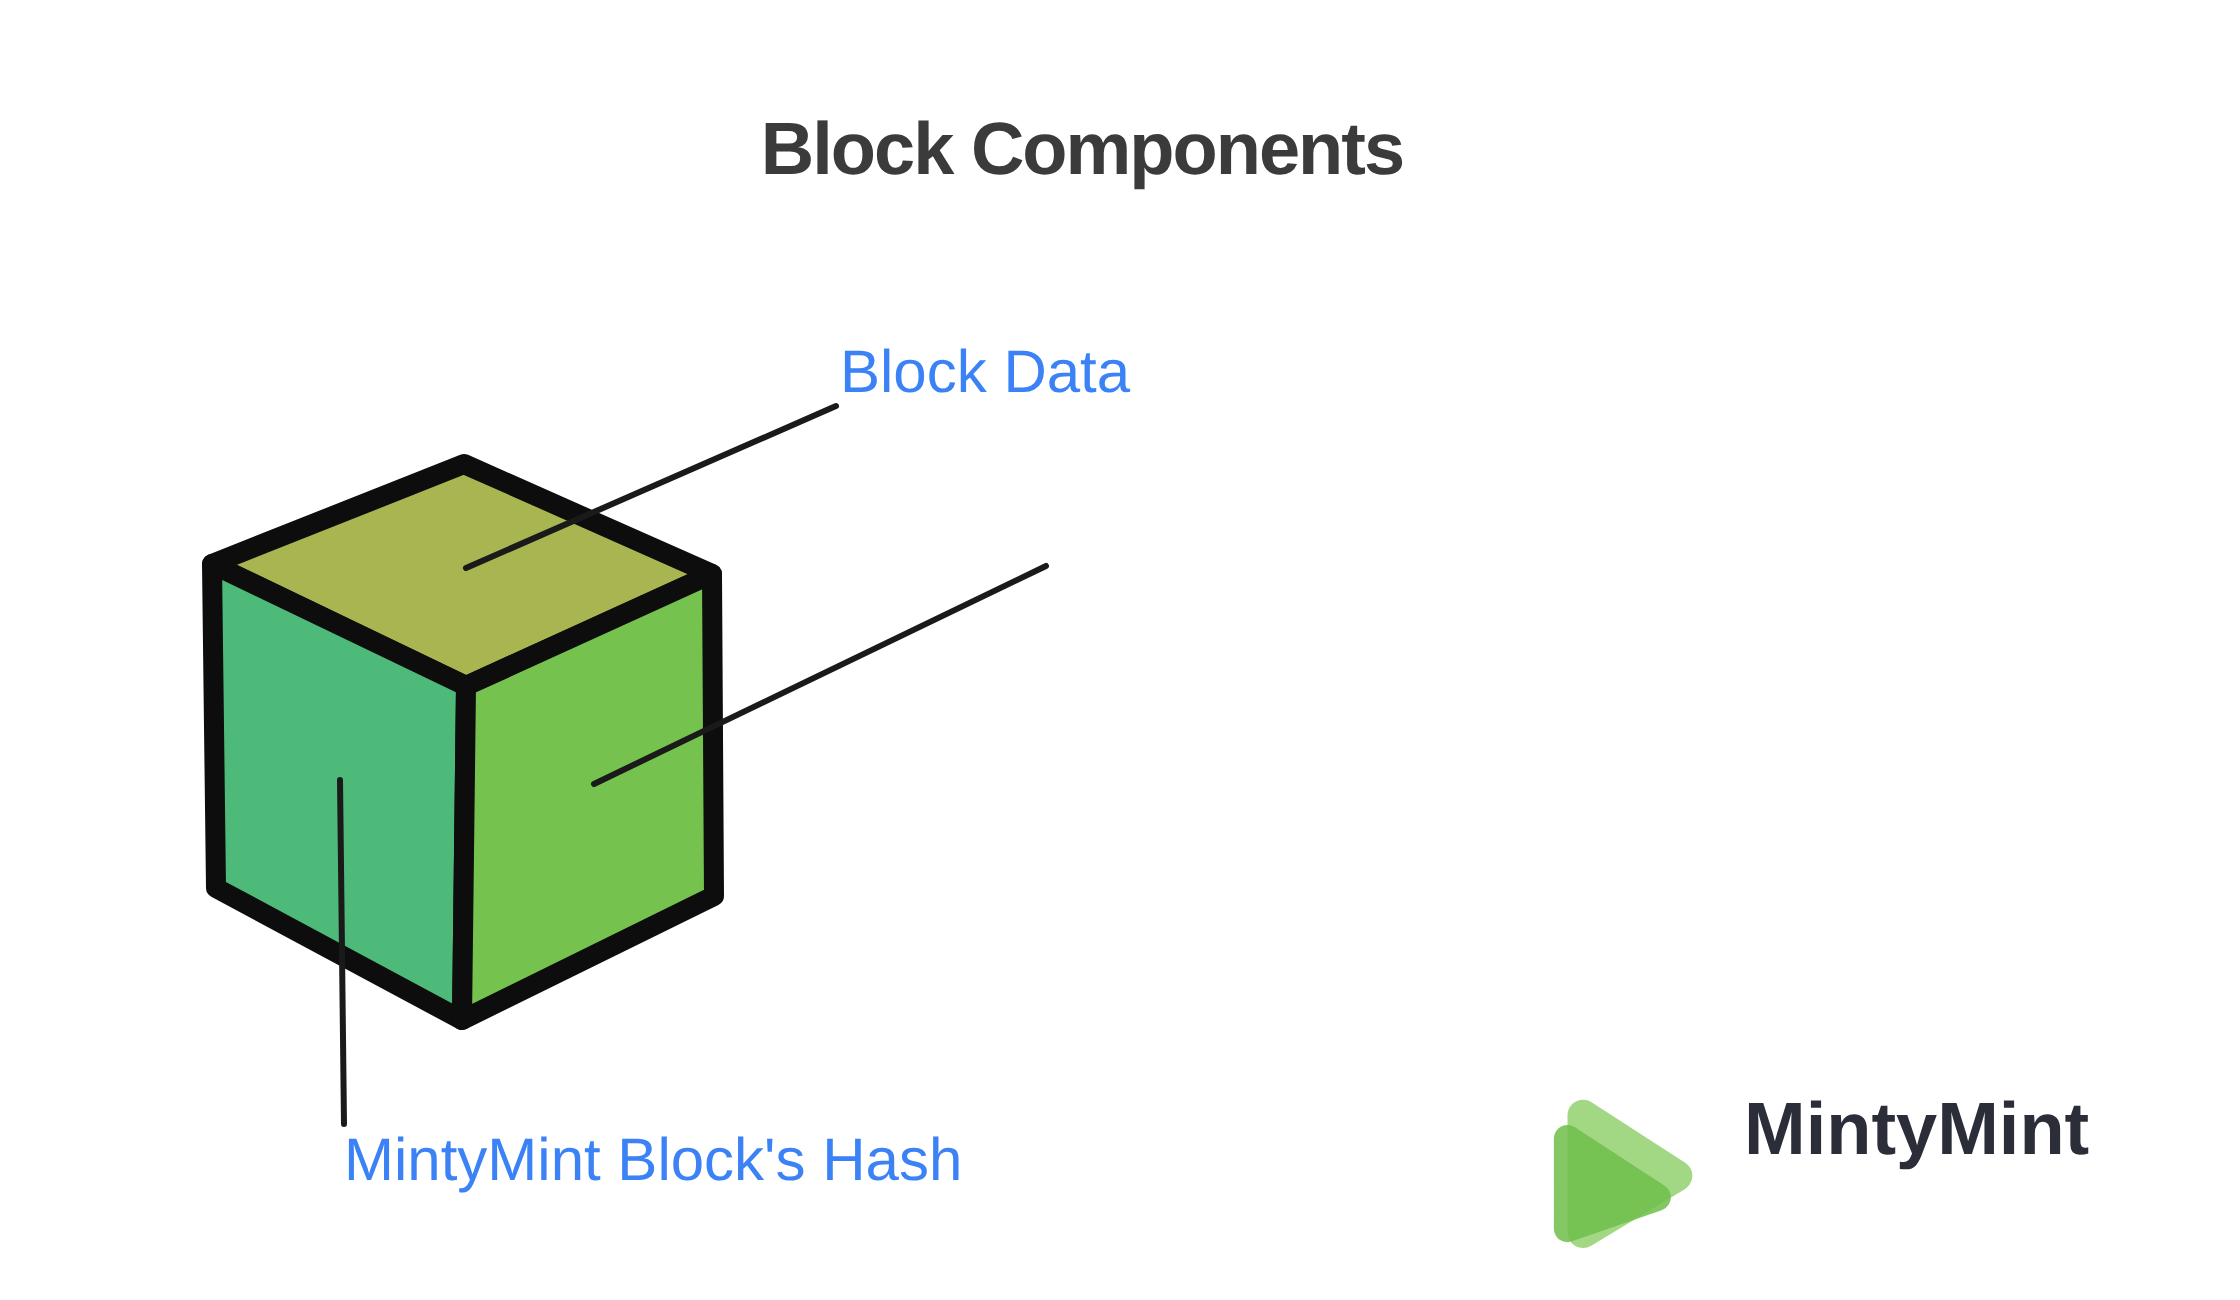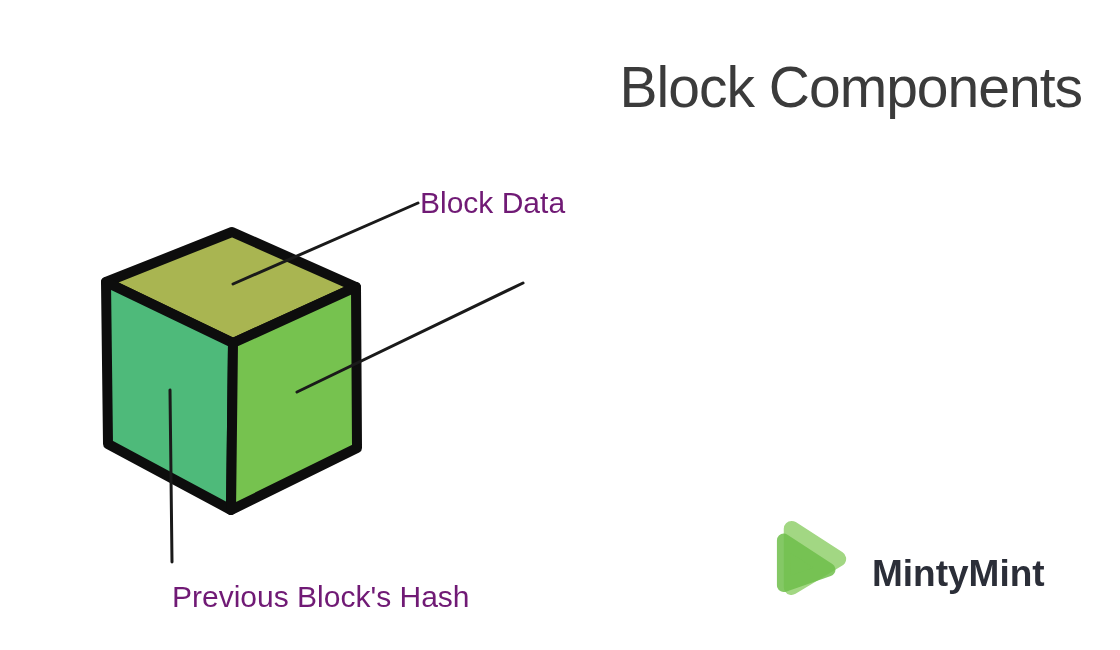--- a/index.html
+++ b/index.html
@@ -13,48 +13,47 @@
     width: 1120px;
     height: 650px;
     background: #ffffff;
     overflow: hidden;
   }
   .title {
     position: absolute;
     top: 54px;
     left: 0;
     right: 38px;
-    text-align: right;
-    font-size: 57px;
-    font-weight: 400;
+    text-align: center;
+    font-size: 37px;
+    font-weight: 700;
     letter-spacing: -1px;
     color: #3b3b3b;
   }
   .diagram-svg {
     position: absolute;
     top: 0;
     left: 0;
   }
   .callout {
     position: absolute;
     font-size: 30px;
     font-weight: 400;
-    color: #701a75;
+    color: #3b82f6;
     white-space: nowrap;
-    margin-top: 16px;
   }
   .callout.block-data   { left: 420px; top: 170px; }
   .callout.block-hash   { left: 523px; top: 252px; }
   .callout.prev-hash    { left: 172px; top: 564px; }
   .logo {
     position: absolute;
     left: 774px;
-    top: 515px;
+    top: 544px;
     display: flex;
-    align-items: flex-end;
+    align-items: flex-start;
     gap: 20px;
   }
   .logo-text {
     font-size: 37px;
     font-weight: 700;
     color: #2b2e38;
     letter-spacing: 0px;
     white-space: nowrap;
   }
 </style>
@@ -74,21 +73,21 @@
     <g stroke="#1a1a1a" stroke-width="3" stroke-linecap="round">
       <line x1="233" y1="284" x2="418" y2="203"></line>
       <line x1="297" y1="392" x2="523" y2="283"></line>
       <line x1="170" y1="390" x2="172" y2="562"></line>
     </g>
   </svg>
 
   <div class="callout block-data">Block Data</div>
 
 
-  <div class="callout prev-hash">Previous Block's Hash</div>
+  <div class="callout prev-hash">MintyMint Block's Hash</div>
 
   <div class="logo">
     <svg width="78" height="80" viewBox="0 0 80 82">
 
       <polygon points="18,14 66,45 18,74" stroke-width="16" stroke-linejoin="round" stroke="#a2d783" fill="#a2d783"></polygon>
 
       <polygon points="10,26 56,56 10,72" stroke-width="14" stroke-linejoin="round" stroke="#6fbf4b" opacity="0.85" fill="#6fbf4b"></polygon>
     </svg>
     <span class="logo-text">MintyMint</span>
   </div>

